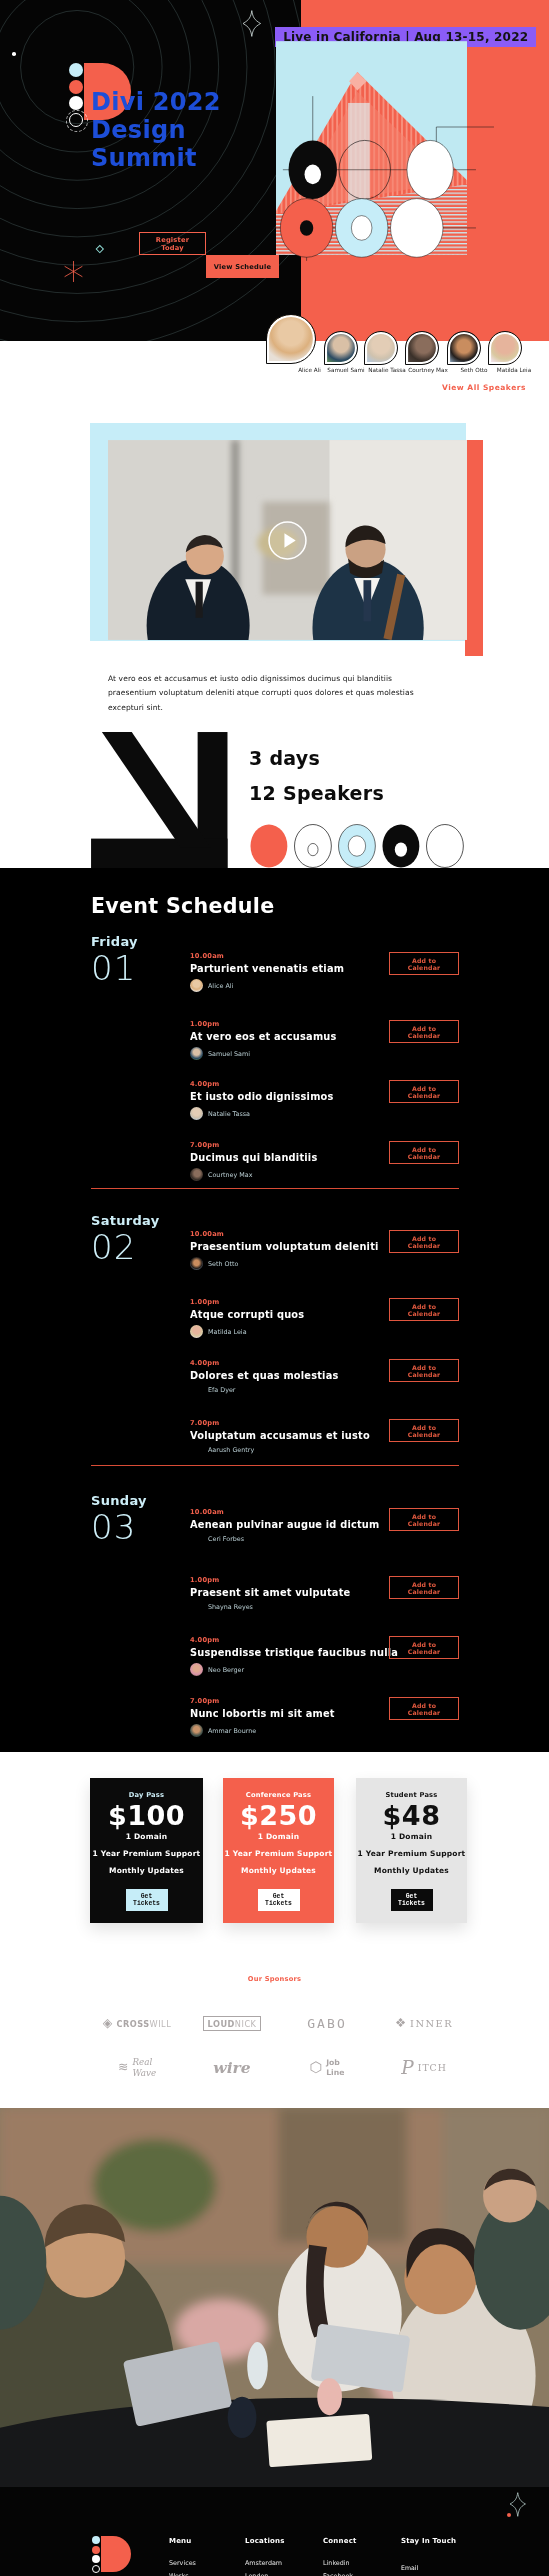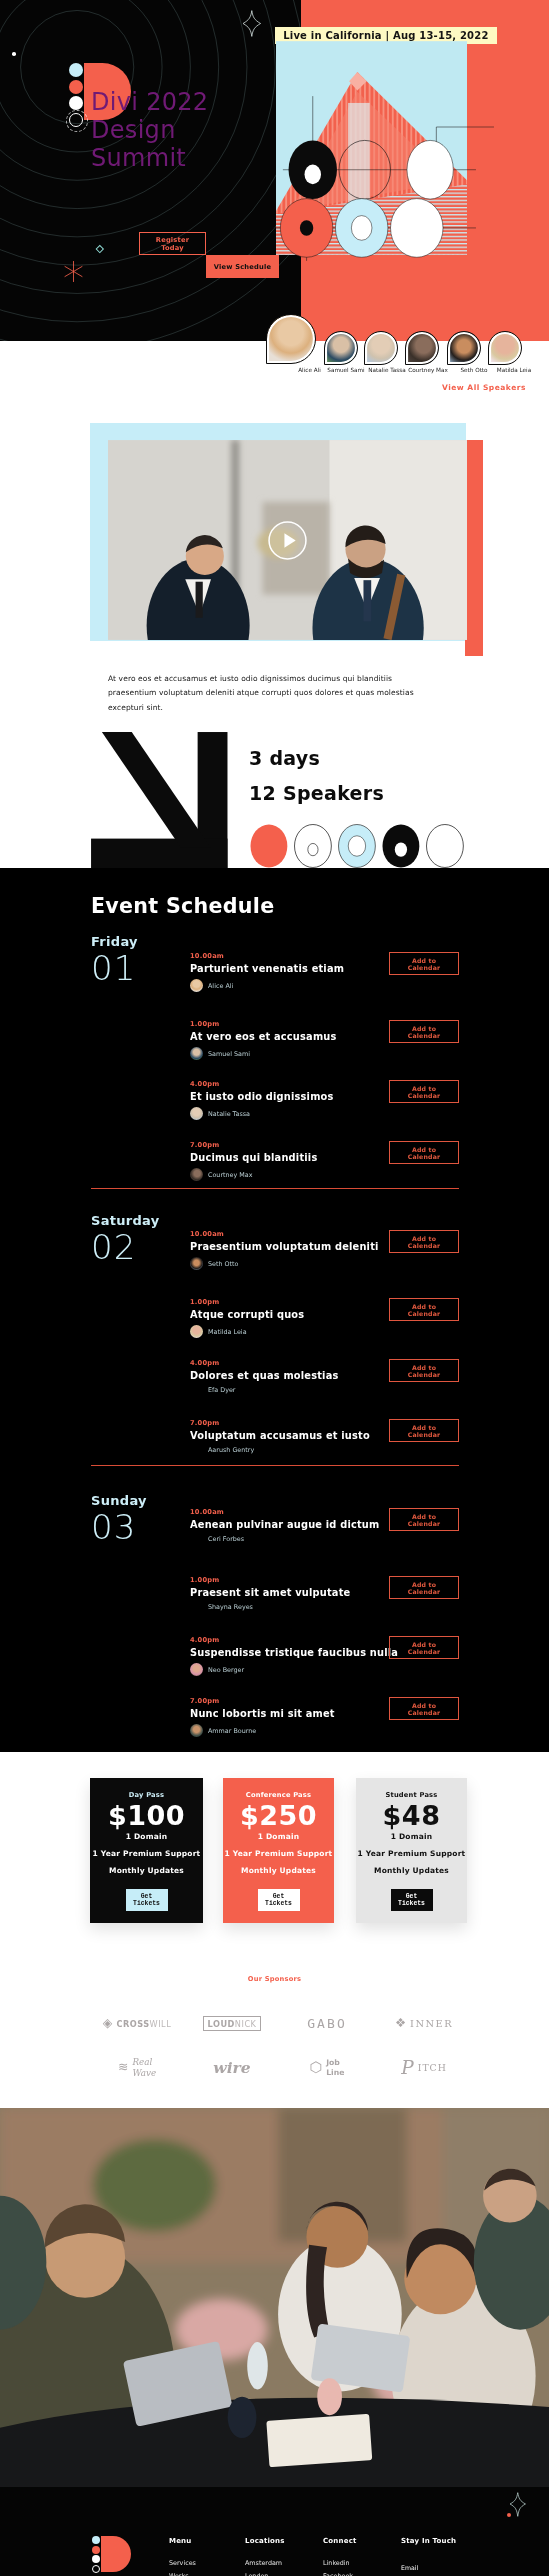--- a/index.html
+++ b/index.html
@@ -2,23 +2,23 @@
 <html style="font-size:8.2px"><head>
 <meta charset="utf-8">
 <style>
   html,body{margin:0;padding:0;background:#ffffff;}
   .page{position:relative;width:549px;height:2682px;overflow:hidden;background:#fff;
         font-family:"DejaVu Sans","Liberation Sans",sans-serif;}
   .abs{position:absolute;}
   
   .hdr-black{left:0;top:0;width:301px;height:341px;background:#050505;overflow:hidden;}
   .hdr-coral{left:301px;top:0;width:248px;height:341px;background:#F4604C;}
-  .badge{left:275px;top:27px;background:#fef9c3;color:#141414;font-size:10px;font-weight:700;
+  .badge{left:275px;top:27px;background:#8b5cf6;color:#141414;font-size:12px;font-weight:700;
          padding:3.1px 8.2px;letter-spacing:0.2px;white-space:nowrap;}
-  .hero-title{left:91px;top:89px;color:#701a75;font-size:24px;font-weight:400;line-height:1.16;letter-spacing:0.3px;}
+  .hero-title{left:91px;top:89px;color:#1d4ed8;font-size:24px;font-weight:700;line-height:1.16;letter-spacing:0.3px;}
   .logo-circ{width:14.4px;height:14.4px;border-radius:50%;}
   .logo-d{left:84px;top:63px;width:47px;height:57px;background:#F4604C;border-radius:0 29px 29px 0;}
   .btn{display:flex;align-items:center;justify-content:center;font-size:6.7px;font-weight:600;
        letter-spacing:0.2px;cursor:pointer;box-sizing:border-box;font-family:inherit;}
   .btn-reg{left:139px;top:232px;width:67px;height:23px;background:transparent;border:1px solid #F4604C;color:#F4604C;}
   .btn-sched{left:206px;top:255px;width:73px;height:23px;background:#F4604C;border:none;color:#101010;}
   .spk{border-radius:50% 50% 50% 0;border:1px solid #0e0e0e;box-shadow:0 0 0 2.1px #fff inset;box-sizing:border-box;}
   .spk-name{color:#1d1d1d;font-size:5.7px;text-align:center;}
   .view-all{color:#F4604C;font-size:7.5px;font-weight:700;letter-spacing:0.5px;}
   

